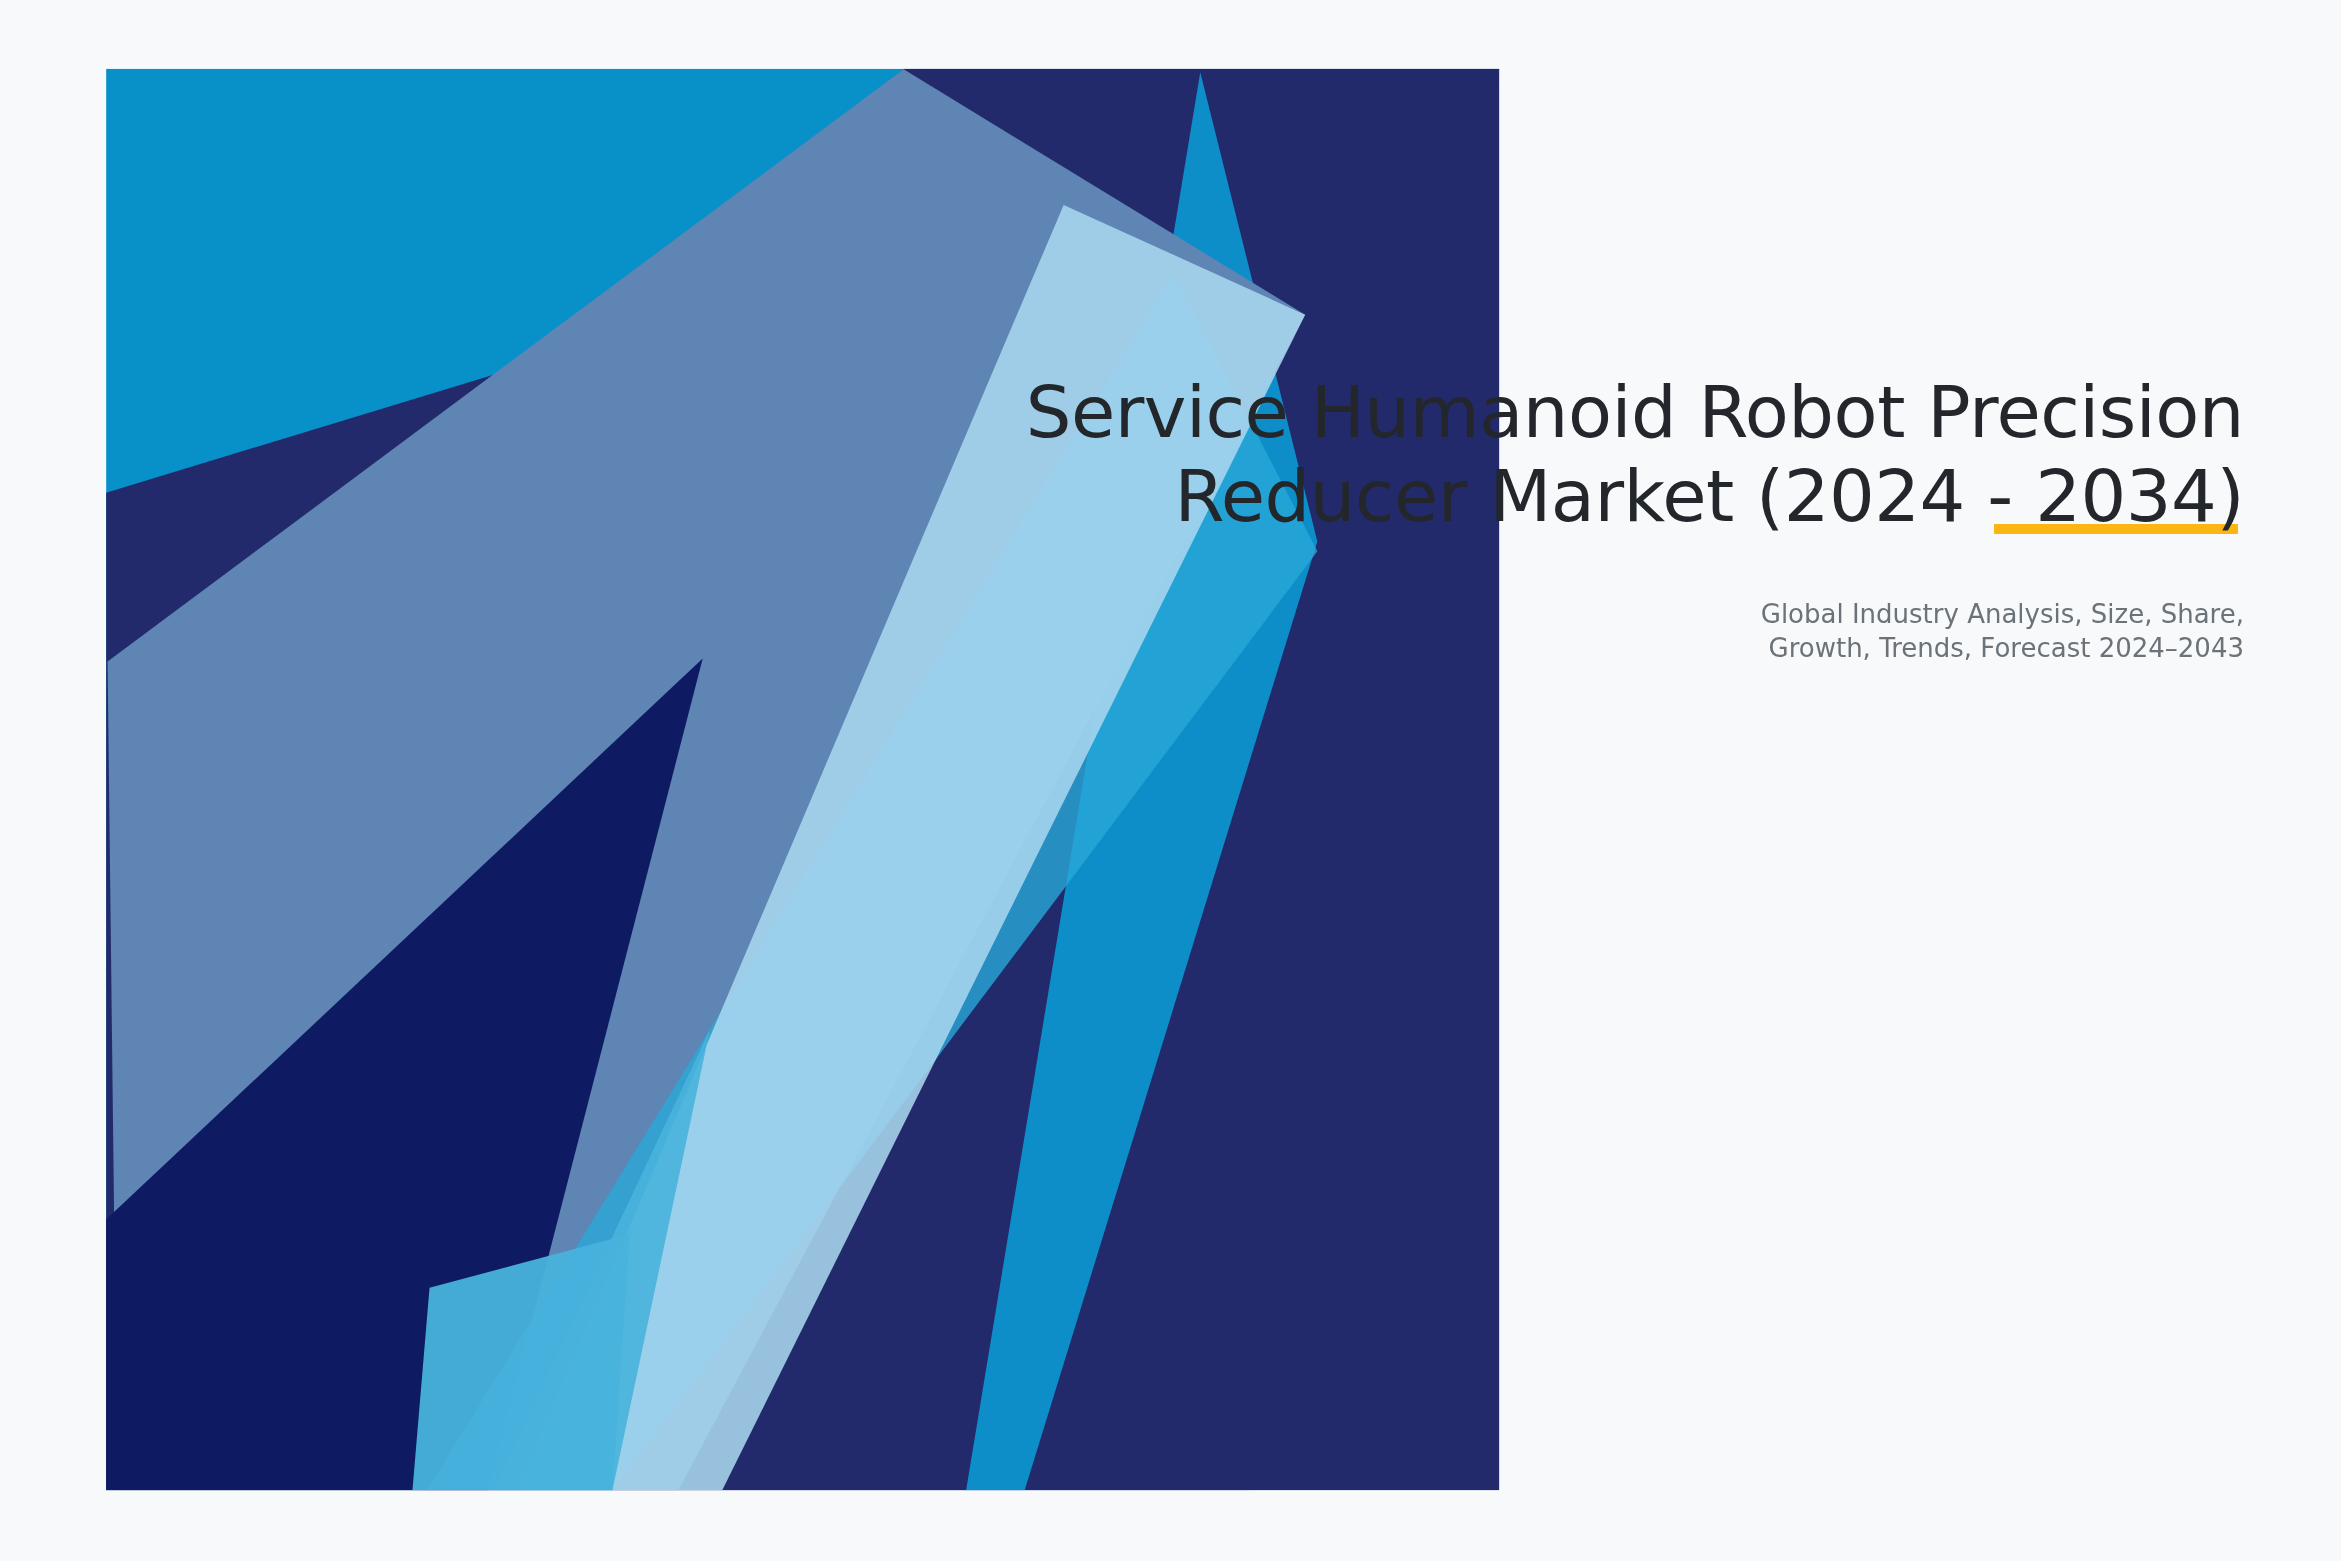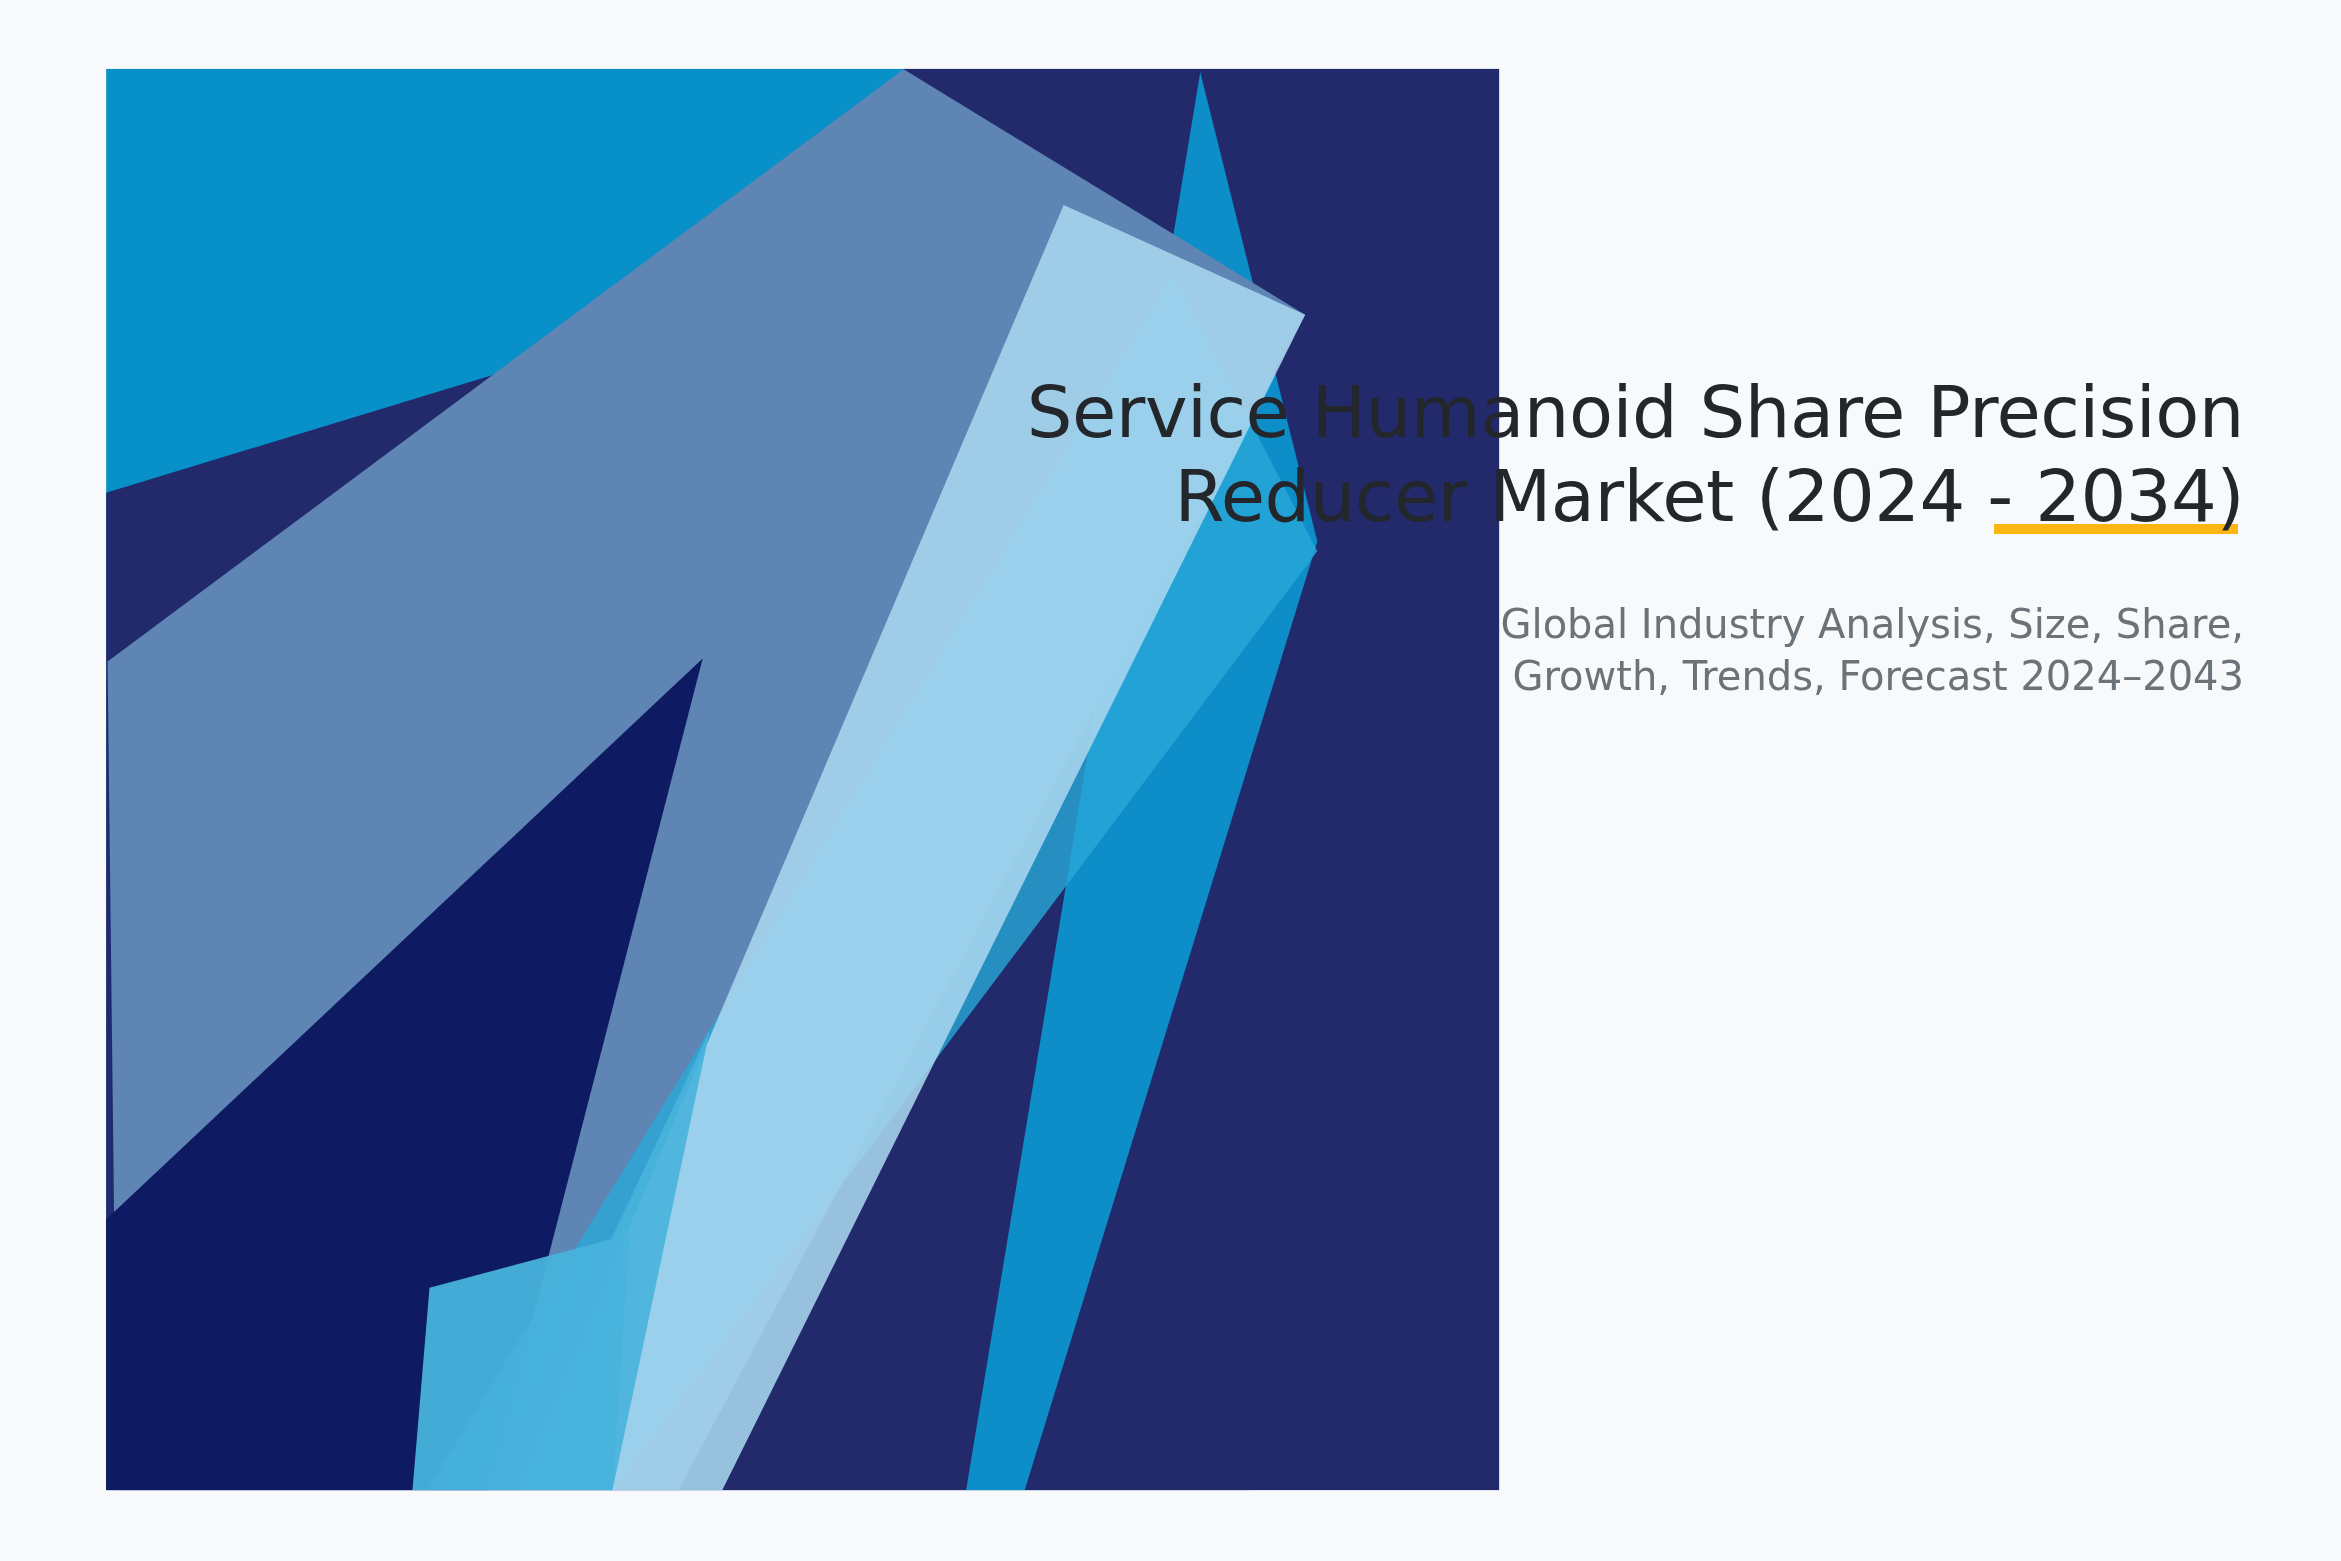--- a/index.html
+++ b/index.html
@@ -57,21 +57,21 @@
     top: 524px;
     width: 244px;
     height: 9.8px;
     background: #fbb614;
     z-index: 2;
   }
 
   #page-subtitle {
     margin: 0;
     margin-top: 60px;
-    font-size: 40px;
+    font-size: 26px;
     line-height: 1.3;
     font-weight: 400;
     color: #6b7278;
     text-align: right;
   }
 </style>
 </head>
 <body>
 
 <div id="cover" style="background: rgb(247, 249, 251);">
@@ -109,21 +109,21 @@
       <polygon points="1455,2110 1255,3055 1010,3055" fill="#48b2dc" fill-opacity="0.9"></polygon>
 
     </g>
   </svg>
 
   <div id="title-underline" style="background: rgb(251, 182, 20);"></div>
 
   <div id="text-block">
 
     <h1 id="page-title" style="color: rgb(35, 39, 43);">
-      <span>Service Humanoid Share Precision</span><br>
+      <span>Service Humanoid Robot Precision</span><br>
       <span>Reducer Market (2024 - 2034)</span>
     </h1>
 
     <p id="page-subtitle" style="color: rgb(107, 114, 120);">
       <span>Global Industry Analysis, Size, Share,</span><br>
       <span>Growth, Trends, Forecast 2024–2043</span>
     </p>
 
   </div>
 

